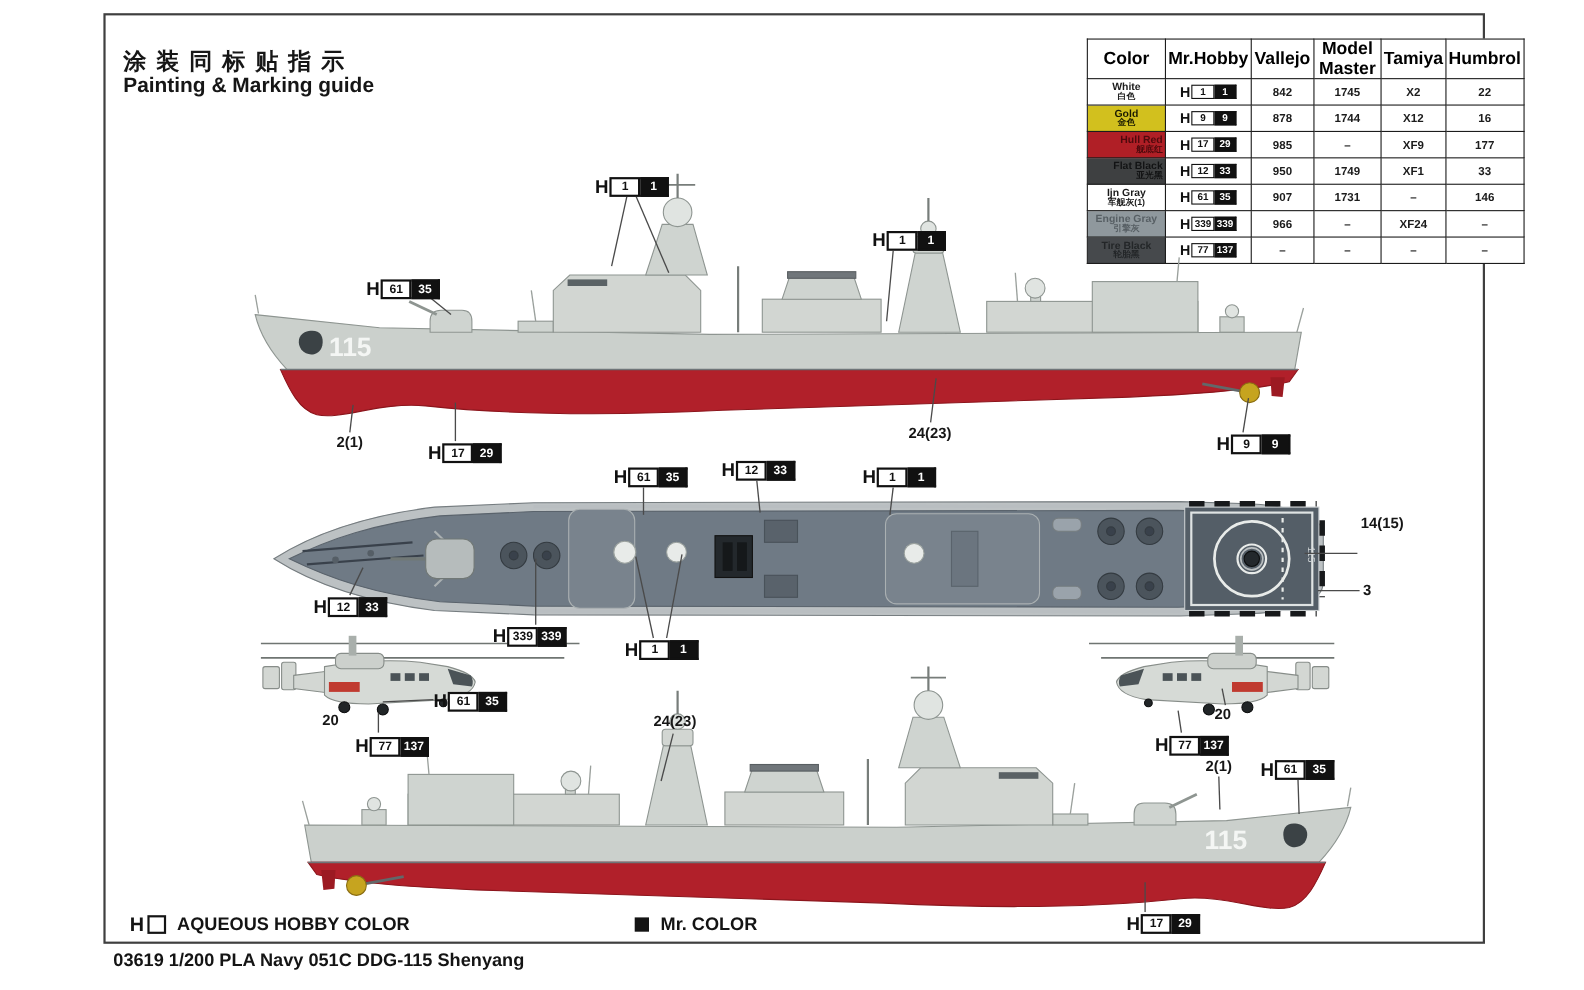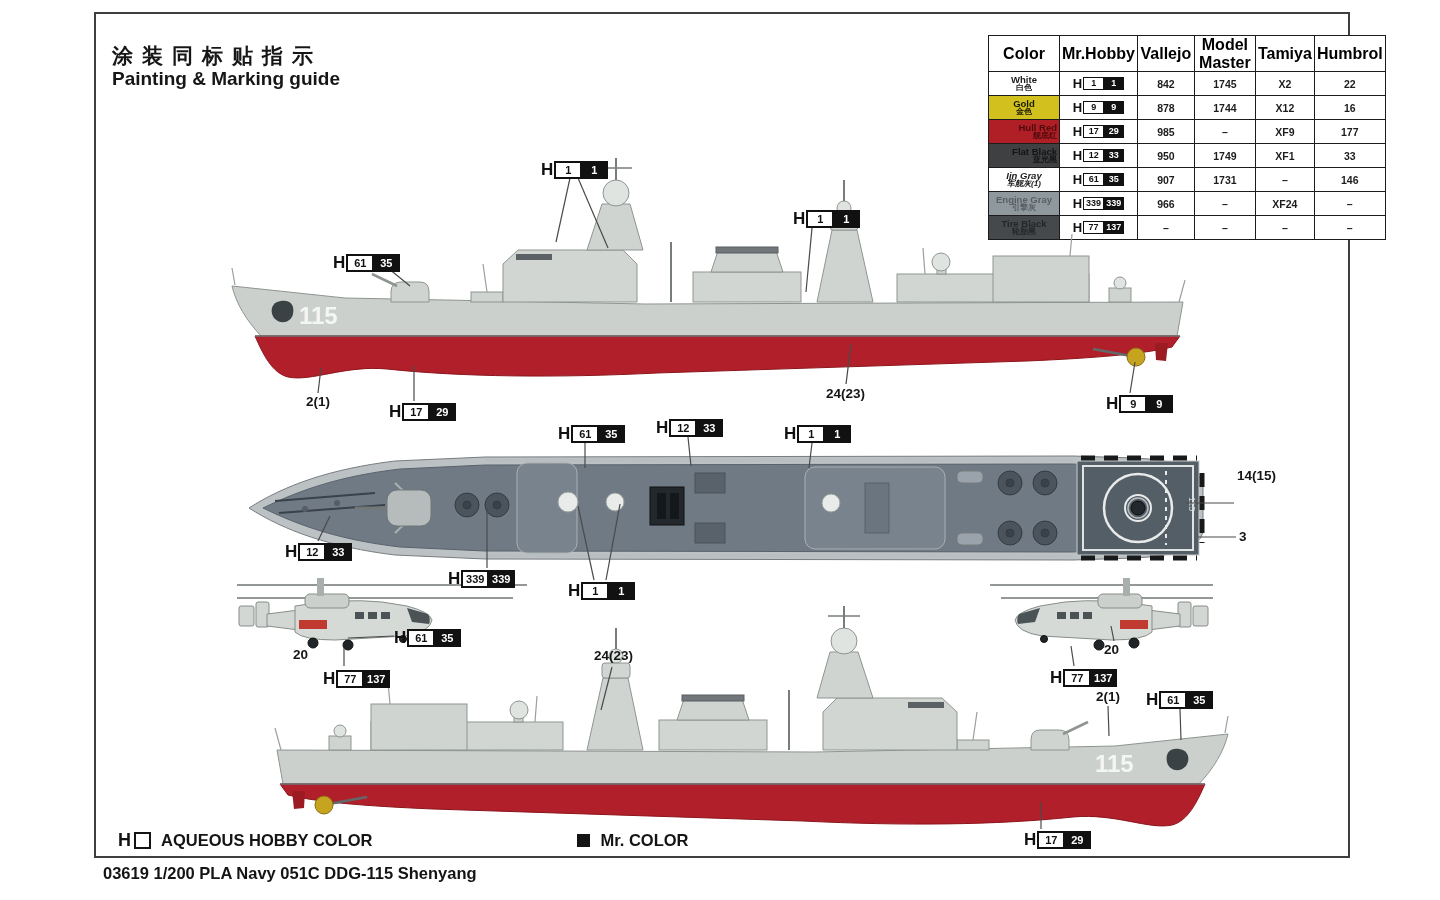--- a/index.html
+++ b/index.html
@@ -118,21 +118,21 @@
               <span class="a">12</span>
               <span class="b">33</span>
             </span></td>
       <td>950</td>
       <td>1749</td>
       <td>XF1</td>
       <td>33</td>
     </tr>
 
     <tr>
-      <td class="cname" style="background: rgb(255, 255, 255); color: rgb(26, 26, 26); font-style: italic;">
+      <td class="cname" style="background: rgb(255, 255, 255); color: rgb(26, 26, 26);">
             <span class="en">Ijn Gray</span>
             <span class="zh">军舰灰(1)</span>
           </td>
       <td><span class="chip sm">
               <span class="p">H</span>
               <span class="a">61</span>
               <span class="b">35</span>
             </span></td>
       <td>907</td>
       <td>1731</td>

